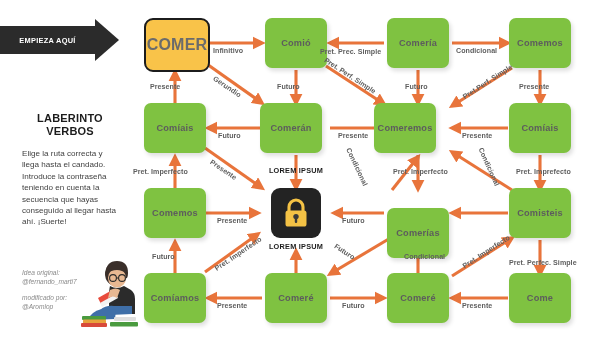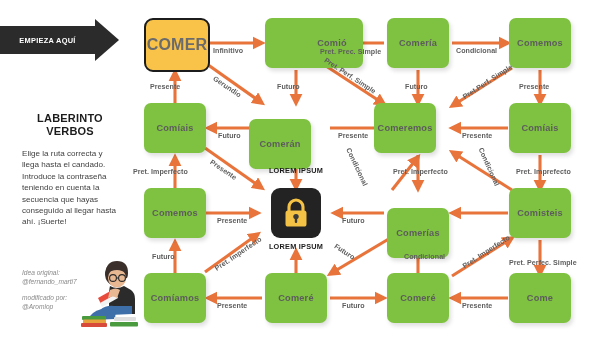--- a/index.html
+++ b/index.html
@@ -198,34 +198,34 @@
       <rect x="3" y="61.5" width="23" height="4" rx="1" fill="#e8a33c"></rect>
       <rect x="1" y="65" width="26" height="4" rx="1" fill="#d84a3a"></rect>
       <rect x="30" y="64" width="28" height="4.5" rx="1" fill="#4a9b3f"></rect>
       <rect x="34" y="59" width="22" height="4" rx="1" fill="#dfdfdf"></rect>
     </g>
   </svg>
 
   <div class="node start" style="left:144px;top:18px;">
     <span>COMER</span>
   </div>
-  <div class="node" style="left:265px;top:18px;padding-left:36px;">
+  <div class="node" style="left:265px;top:18px;">
     <span>Comió</span>
   </div>
   <div class="node" style="left:387px;top:18px;">
     <span>Comería</span>
   </div>
   <div class="node" style="left:509px;top:18px;">
     <span>Comemos</span>
   </div>
 
   <div class="node" style="left:144px;top:103px;">
     <span>Comíais</span>
   </div>
-  <div class="node" style="left:249px;top:103px;margin-top:16px;">
+  <div class="node" style="left:260px;top:103px;">
     <span>Comerán</span>
   </div>
   <div class="node" style="left:374px;top:103px;align-items:center;">
     <span>Comeremos</span>
   </div>
   <div class="node" style="left:509px;top:103px;">
     <span>Comíais</span>
   </div>
 
   <div class="node" style="left:144px;top:188px;">

